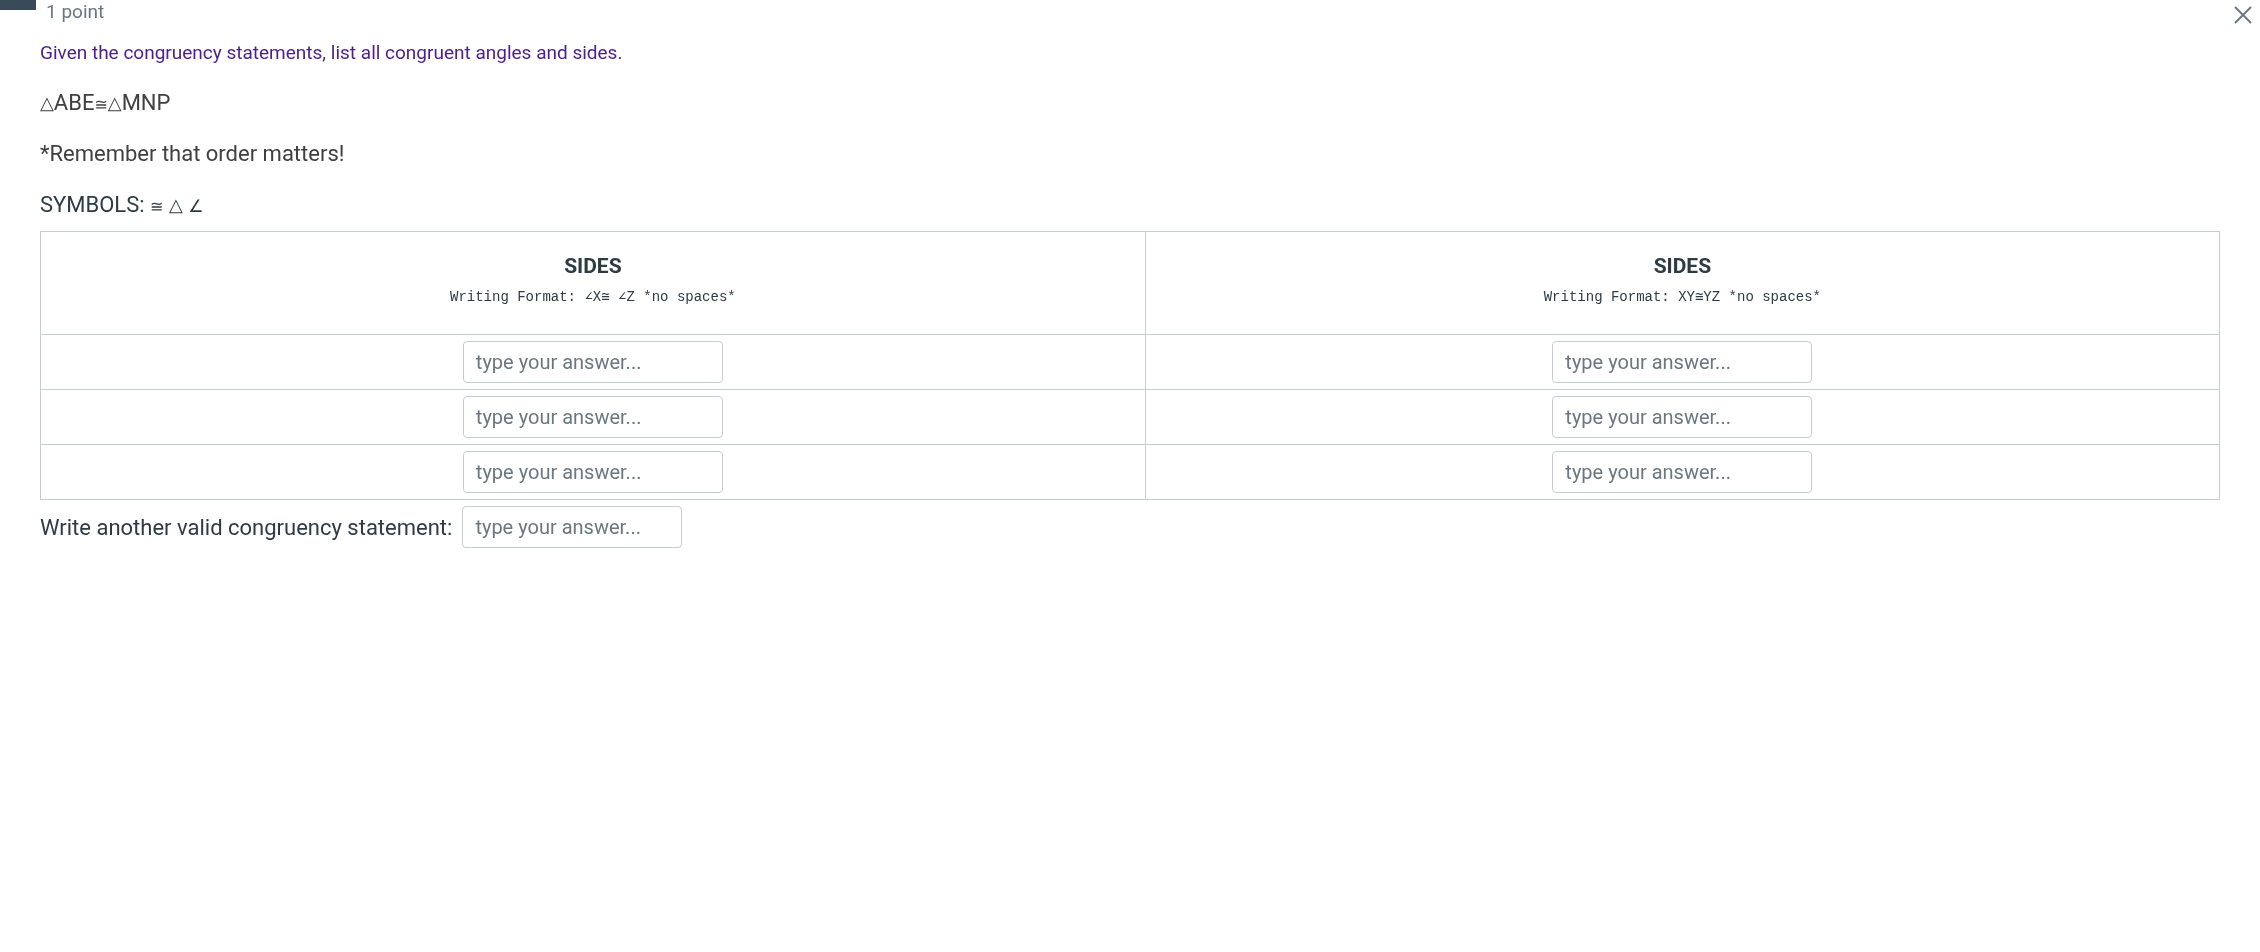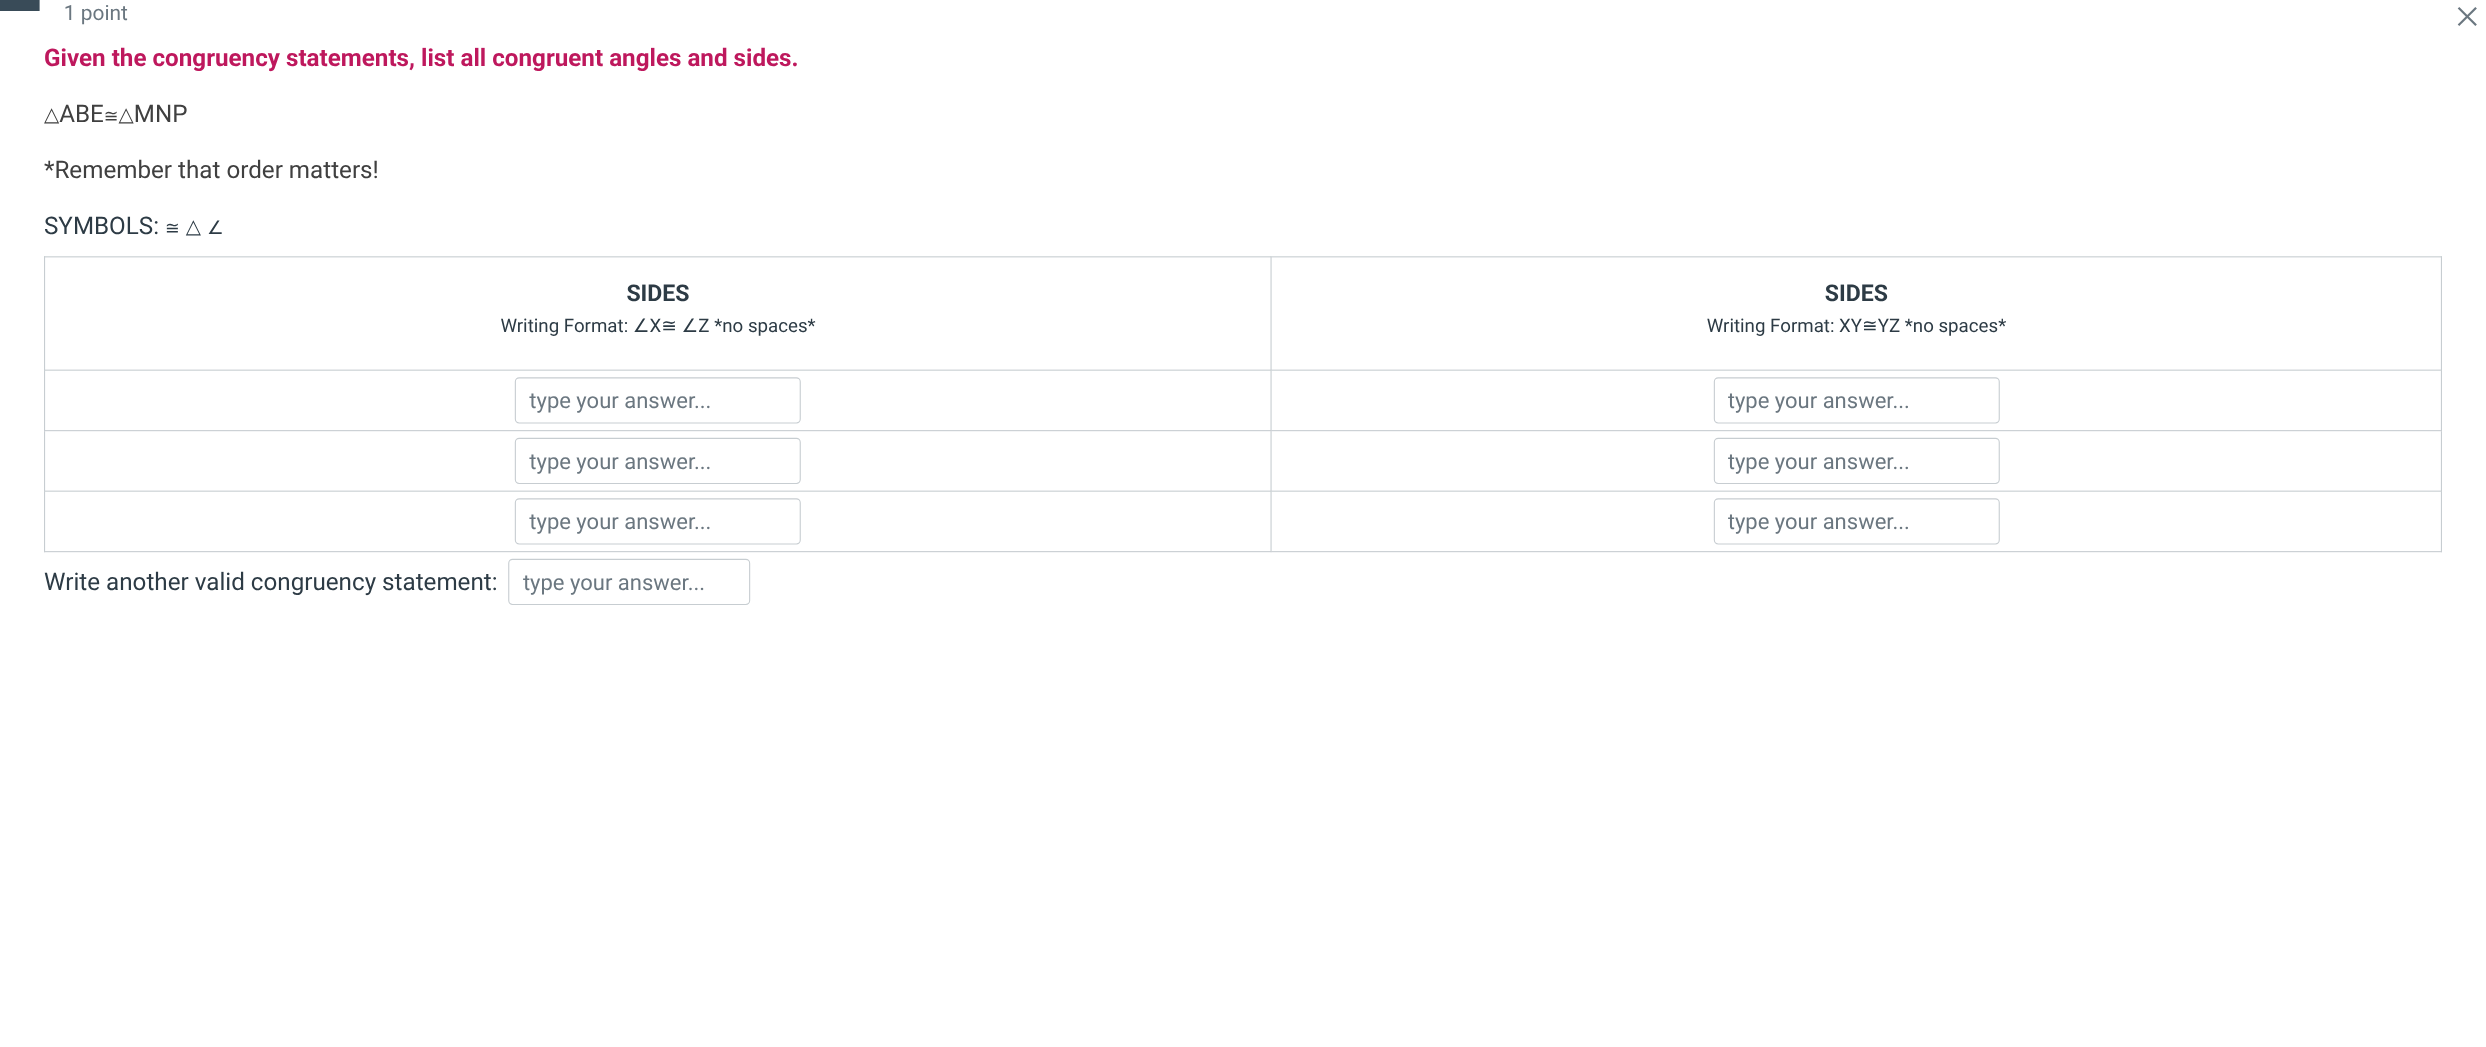--- a/index.html
+++ b/index.html
@@ -23,27 +23,27 @@
       left: 0;
       top: 0;
       background: #394b58;
       width: 36px;
       height: 10px;
     }
     .point-label {
       color: #6b7780;
       font-size: 19px;
       margin-bottom: 18px;
-      margin-left: 18px;
+      margin-left: 6px;
     }
     .prompt {
-      font-weight: 700;
-      color: #be185d;
+      font-weight: 400;
+      color: #4c1d95;
       margin-bottom: 26px;
-      font-size: 22px;
+      font-size: 19px;
     }
     .statement {
       margin-bottom: 26px;
       font-size: 22px;
       color: #404040;
     }
     .symbols {
       margin-bottom: 14px;
       font-size: 22px;
       color: #2d3b45;
@@ -79,22 +79,23 @@
       font-weight: 400;
       padding: 22px 10px 28px 10px;
     }
     table.answer-table th .col-title {
       font-weight: 700;
       display: block;
       margin-bottom: 4px;
       font-size: 21px;
     }
     table.answer-table th .col-format {
-      font-size: 17px;
+      font-size: 14px;
       color: #2d3b45;
+      font-family: Liberation Mono, monospace;
     }
     table.answer-table td {
       padding: 6px 10px;
     }
     input.answer-input {
       width: 260px;
       padding: 8px 12px;
       border: 1px solid #c7cdd1;
       border-radius: 4px;
       font-size: 20px;

